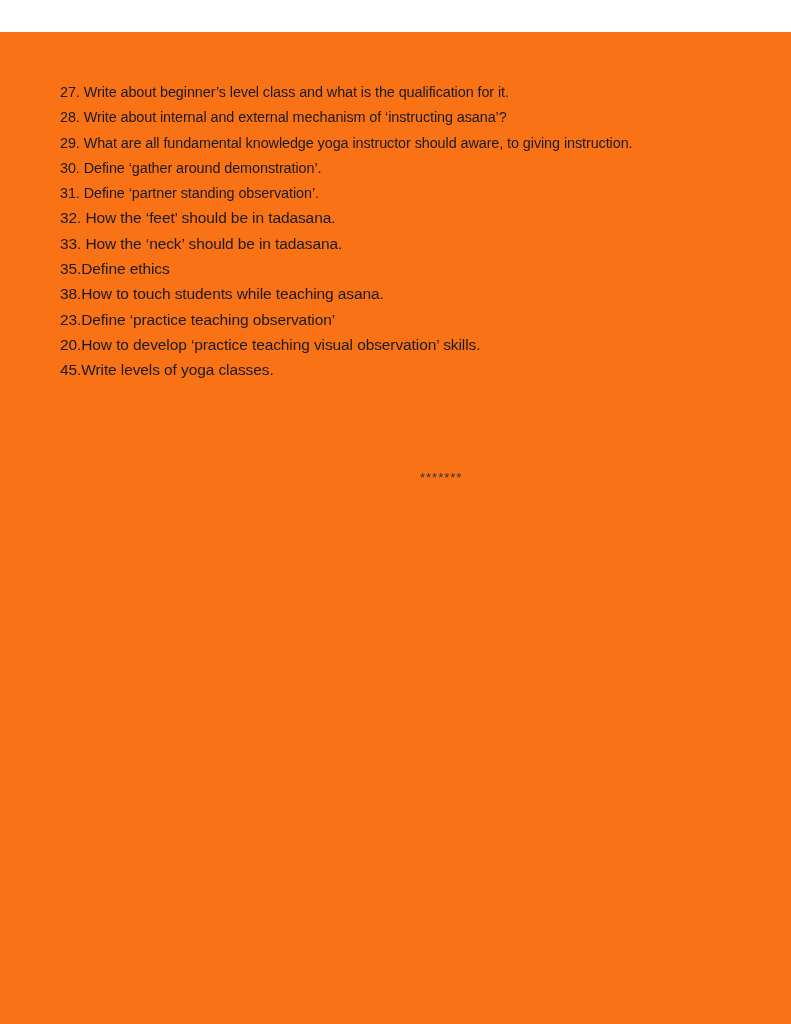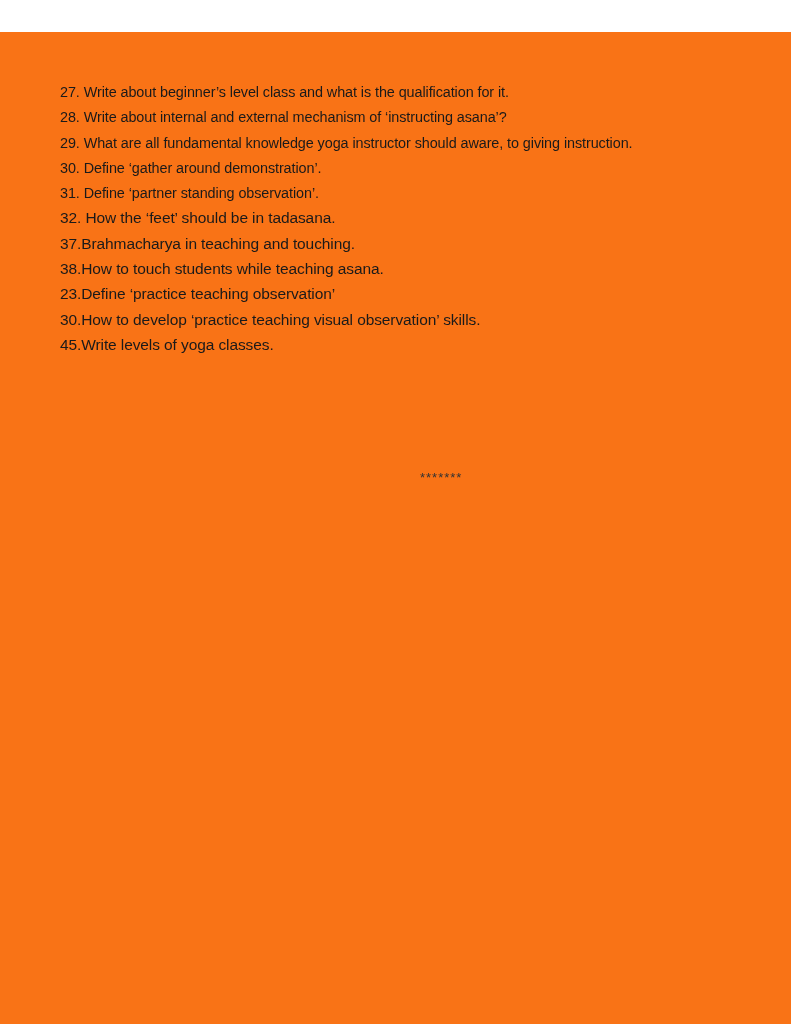--- a/index.html
+++ b/index.html
@@ -29,20 +29,21 @@
 <body>
 
 <div class="page">
   <ul class="list">
     <li class="item condensed" style="transform:scaleX(0.93)">27. Write about beginner’s level class and what is the qualification for it.</li>
     <li class="item condensed" style="transform:scaleX(0.93)">28. Write about internal and external mechanism of ‘instructing asana’?</li>
     <li class="item condensed" style="transform:scaleX(0.93)">29. What are all fundamental knowledge yoga instructor should aware, to giving instruction.</li>
     <li class="item condensed" style="transform:scaleX(0.93)">30. Define ‘gather around demonstration’.</li>
     <li class="item condensed" style="transform:scaleX(0.93)">31. Define ‘partner standing observation’.</li>
     <li class="item">32. How the ‘feet’ should be in tadasana.</li>
-    <li class="item">37.Brahmacharya in teaching and touching.</li>
+    <li class="item">33. How the ‘neck’ should be in tadasana.</li>
+    <li class="item">35.Define ethics</li>
     <li class="item">38.How to touch students while teaching asana.</li>
     <li class="item">23.Define ‘practice teaching observation’</li>
-    <li class="item">30.How to develop ‘practice teaching visual observation’ skills.</li>
+    <li class="item">20.How to develop ‘practice teaching visual observation’ skills.</li>
     <li class="item">45.Write levels of yoga classes.</li>
   </ul>
   <div class="end-mark">*******</div>
 </div>
 
 </body></html>

